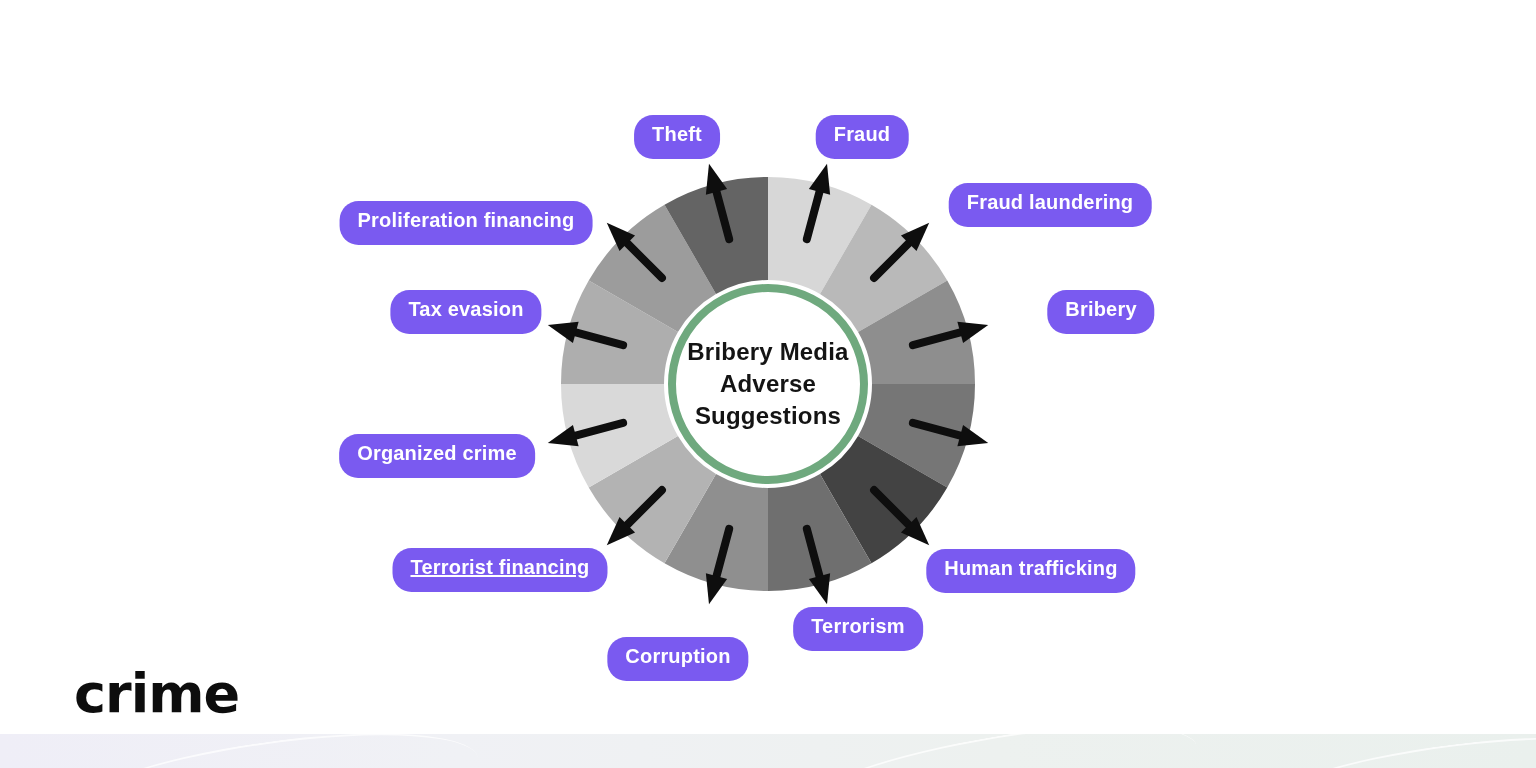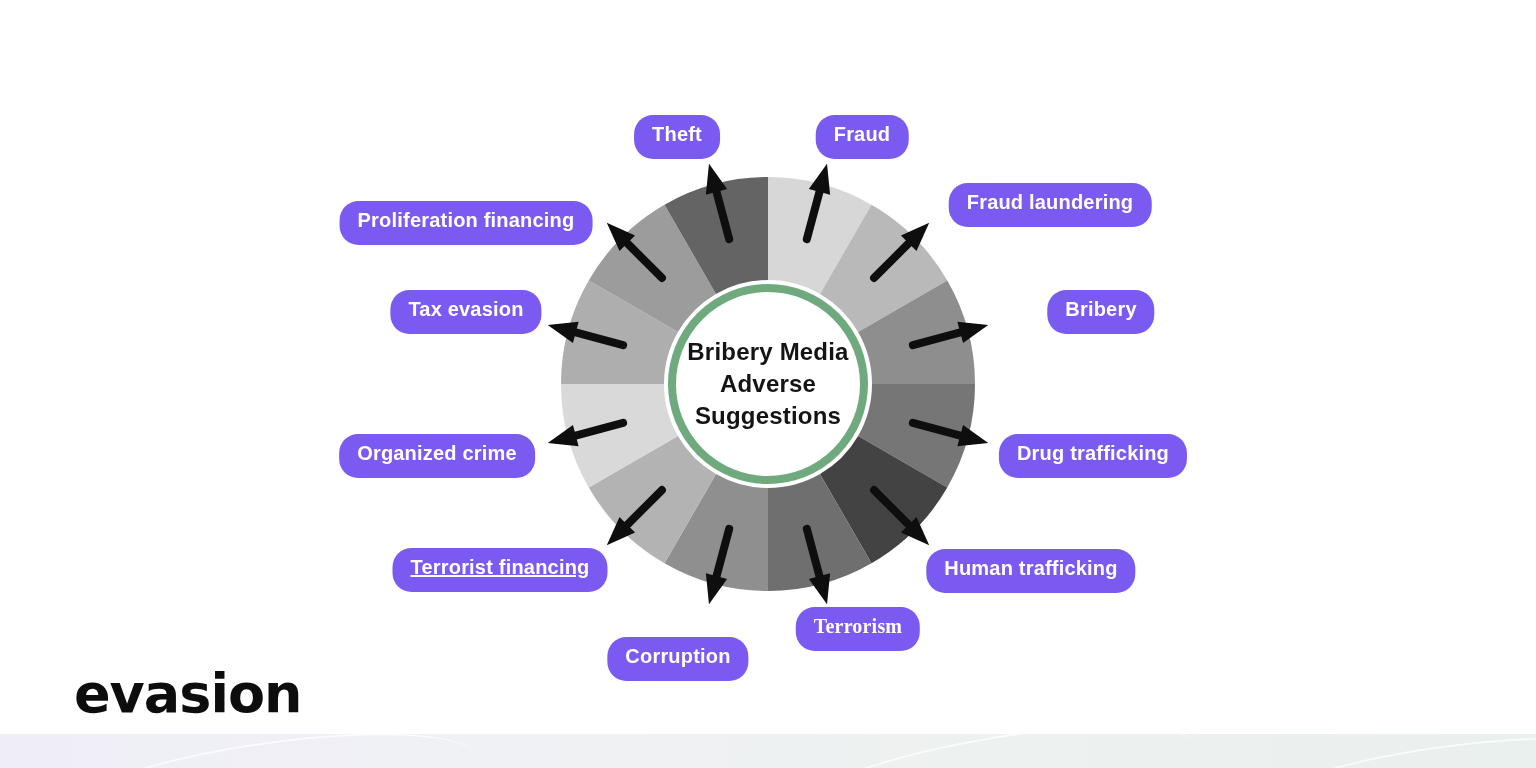--- a/index.html
+++ b/index.html
@@ -46,21 +46,21 @@
     white-space: nowrap;
     letter-spacing: 0.2px;
   }
   
   .pill-theft                  { left: 677px;  top: 137px; }
   .pill-fraud                  { left: 862px;  top: 137px; }
   .pill-money-laundering       { left: 1050px; top: 205px; }
   .pill-bribery                { left: 1101px; top: 312px; }
   .pill-drug-trafficking       { left: 1093px; top: 456px; }
   .pill-human-trafficking      { left: 1031px; top: 571px; }
-  .pill-terrorism              { left: 858px;  top: 629px; font-family: Liberation Serif, serif; }
+  .pill-terrorism              { left: 858px;  top: 629px; }
   .pill-corruption             { left: 678px;  top: 659px; }
   .pill-terrorist-financing    { left: 500px;  top: 570px; text-decoration: underline; }
   .pill-organized-crime        { left: 437px;  top: 456px; }
   .pill-tax-evasion            { left: 466px;  top: 312px; }
   .pill-proliferation-financing{ left: 466px;  top: 207px; margin-top: 16px; }
 
   .logo {
     position: absolute;
     left: 74px; top: 662px;
     font-family: "DejaVu Sans", sans-serif;
@@ -133,31 +133,30 @@
 
   <div class="center-label">
     <div>Bribery Media</div>
     <div>Adverse</div>
     <div>Suggestions</div>
   </div>
 
   <div class="pill pill-fraud">Fraud</div>
   <div class="pill pill-money-laundering">Fraud laundering</div>
   <div class="pill pill-bribery">Bribery</div>
-  <div class="pill pill-drug-trafficking">Drug trafficking</div>
   <div class="pill pill-human-trafficking">Human trafficking</div>
   <div class="pill pill-terrorism">Terrorism</div>
   <div class="pill pill-corruption">Corruption</div>
   <div class="pill pill-terrorist-financing">Terrorist financing</div>
   <div class="pill pill-organized-crime">Organized crime</div>
   <div class="pill pill-tax-evasion">Tax evasion</div>
   <div class="pill pill-proliferation-financing">Proliferation financing</div>
   <div class="pill pill-theft">Theft</div>
 
-  <div class="logo">evasion</div>
+  <div class="logo">crime</div>
 
   <div class="footer-strip">
     <div class="deco-line l1"></div>
     <div class="deco-line l2"></div>
     <div class="deco-line l3"></div>
   </div>
 
 </div>
 
 </body></html>

